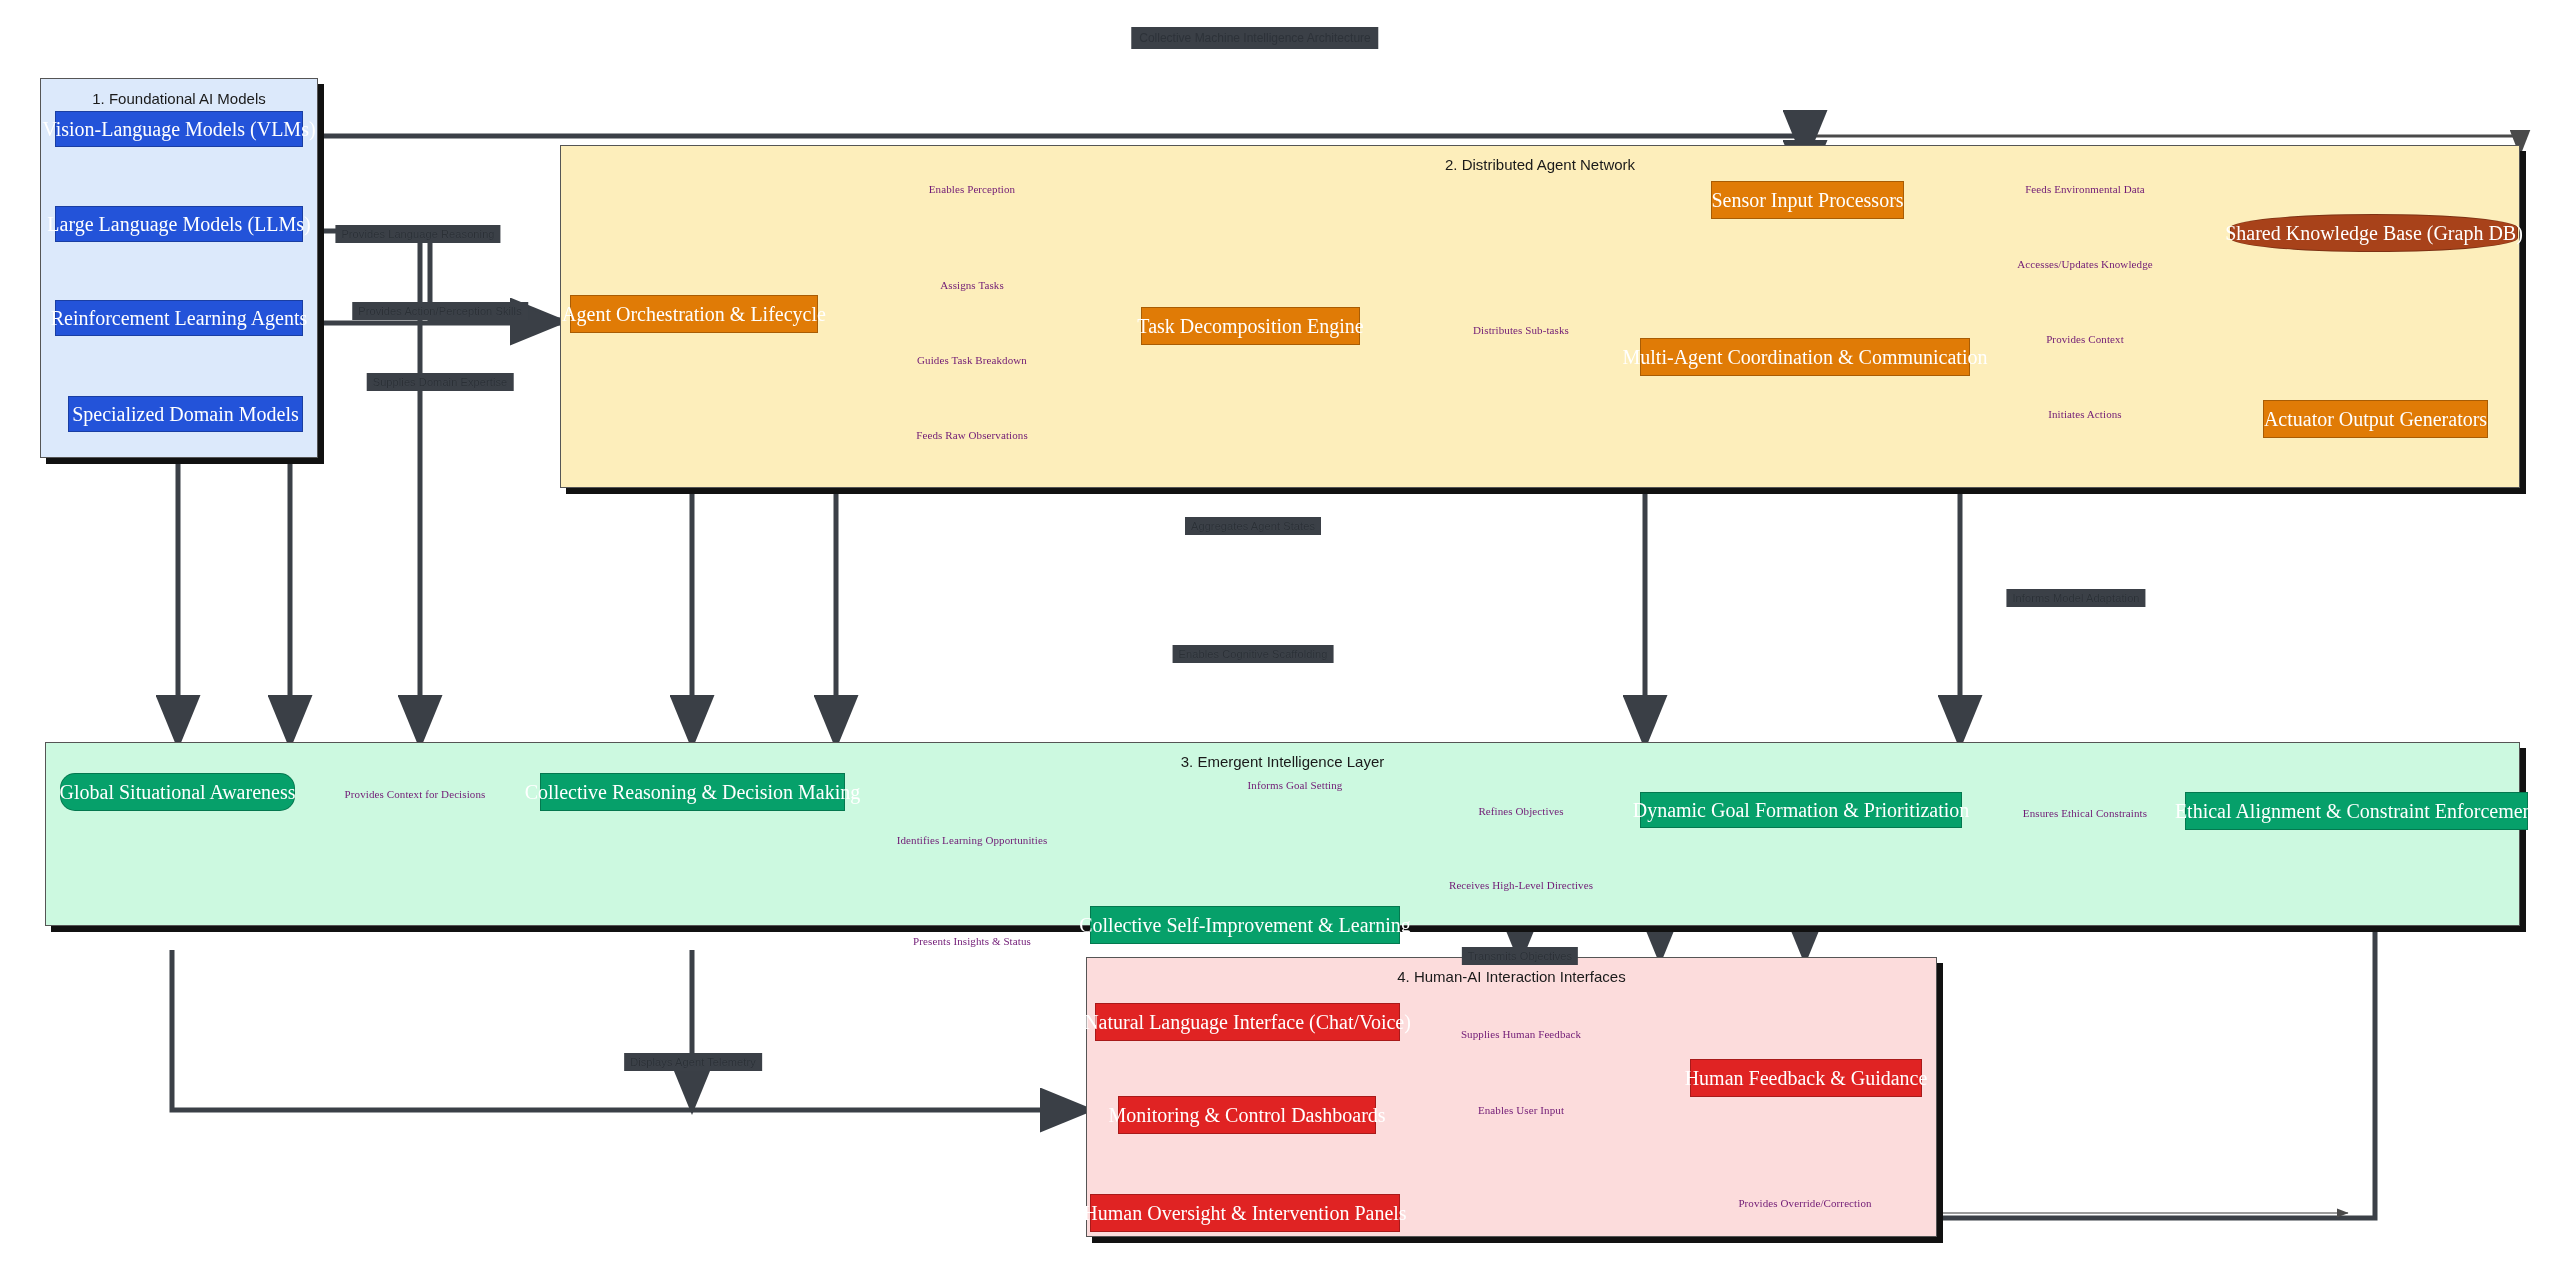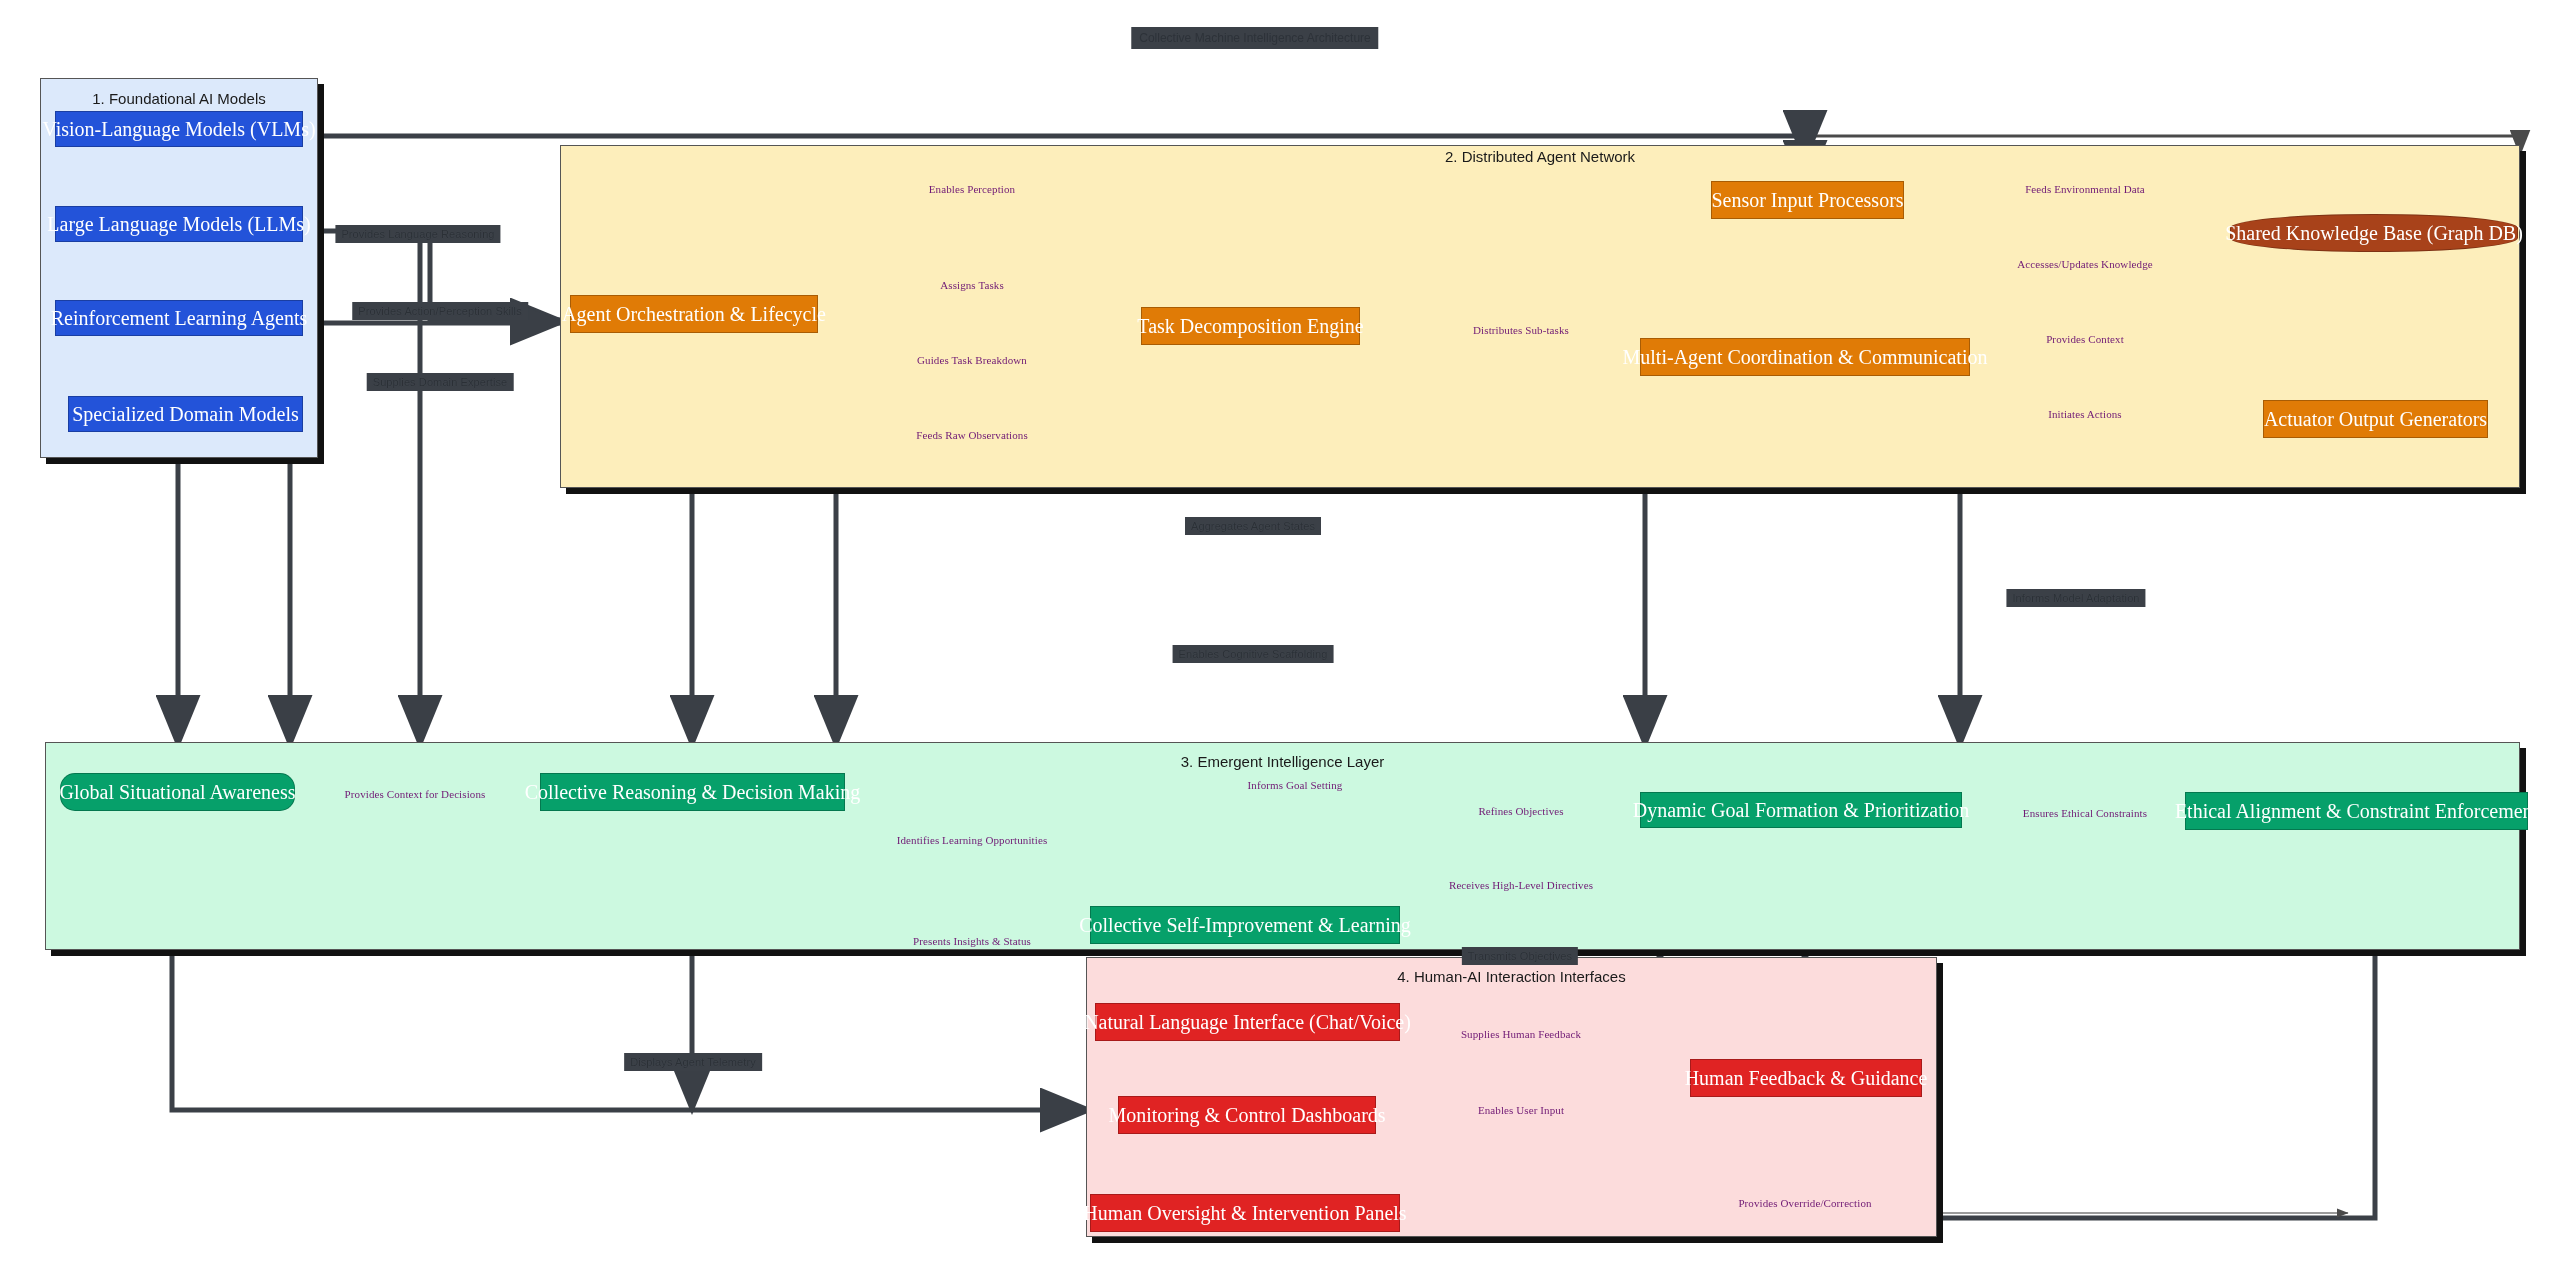--- a/index.html
+++ b/index.html
@@ -9,21 +9,21 @@
   
   .cluster{position:absolute;box-sizing:border-box;border:1px solid #555;
            box-shadow:6px 6px 0 0 #111;}
   .cluster-title{position:absolute;left:0;right:0;text-align:center;
            font-family:"Liberation Sans",sans-serif;font-size:15px;color:#1a1a1a;}
 
   #cluster-foundational{left:40px;top:78px;width:278px;height:380px;
       background:#dce9fb;}
   #cluster-agents{left:560px;top:145px;width:1960px;height:343px;
       background:#fdeebb;}
-  #cluster-emergent{left:45px;top:742px;width:2475px;height:208px;
+  #cluster-emergent{left:45px;top:742px;width:2475px;height:184px;
       background:#ccf9e0;}
   #cluster-human{left:1086px;top:957px;width:851px;height:280px;
       background:#fcdcdc;}
 
   
   .node{position:absolute;box-sizing:border-box;display:flex;
         align-items:center;justify-content:center;color:#ffffff;
         font-size:20px;line-height:1.05;white-space:nowrap;
         border:1px solid rgba(0,0,0,.25);}
   .n-blue  {background:#2353d9;}
@@ -116,21 +116,21 @@
 
 <div class="cluster" id="cluster-foundational">
   <div class="cluster-title" style="top:11px">1. Foundational AI Models</div>
 </div>
 <div class="node n-blue" style="left:55px;top:111px;width:248px;height:36px;">Vision-Language Models (VLMs)</div>
 <div class="node n-blue" style="left:55px;top:206px;width:248px;height:36px;">Large Language Models (LLMs)</div>
 <div class="node n-blue" style="left:55px;top:300px;width:248px;height:36px;">Reinforcement Learning Agents</div>
 <div class="node n-blue" style="left:68px;top:396px;width:235px;height:36px;">Specialized Domain Models</div>
 
 <div class="cluster" id="cluster-agents">
-  <div class="cluster-title" style="top:2px">2. Distributed Agent Network</div>
+  <div class="cluster-title" style="top:10px">2. Distributed Agent Network</div>
 </div>
 <div class="node n-orange" style="left:570px;top:295px;width:248px;height:38px;">Agent Orchestration &amp; Lifecycle</div>
 <div class="node n-orange" style="left:1141px;top:307px;width:219px;height:38px;">Task Decomposition Engine</div>
 <div class="node n-orange" style="left:1640px;top:338px;width:330px;height:38px;">Multi-Agent Coordination &amp; Communication</div>
 <div class="node n-orange" style="left:1711px;top:181px;width:193px;height:38px;">Sensor Input Processors</div>
 <div class="node n-orange" style="left:2263px;top:400px;width:225px;height:38px;">Actuator Output Generators</div>
 <div class="node n-db" style="left:2230px;top:214px;width:288px;height:38px;">Shared Knowledge Base (Graph DB)</div>
 
 <div class="cluster" id="cluster-emergent">
   <div class="cluster-title" style="top:10px">3. Emergent Intelligence Layer</div>

